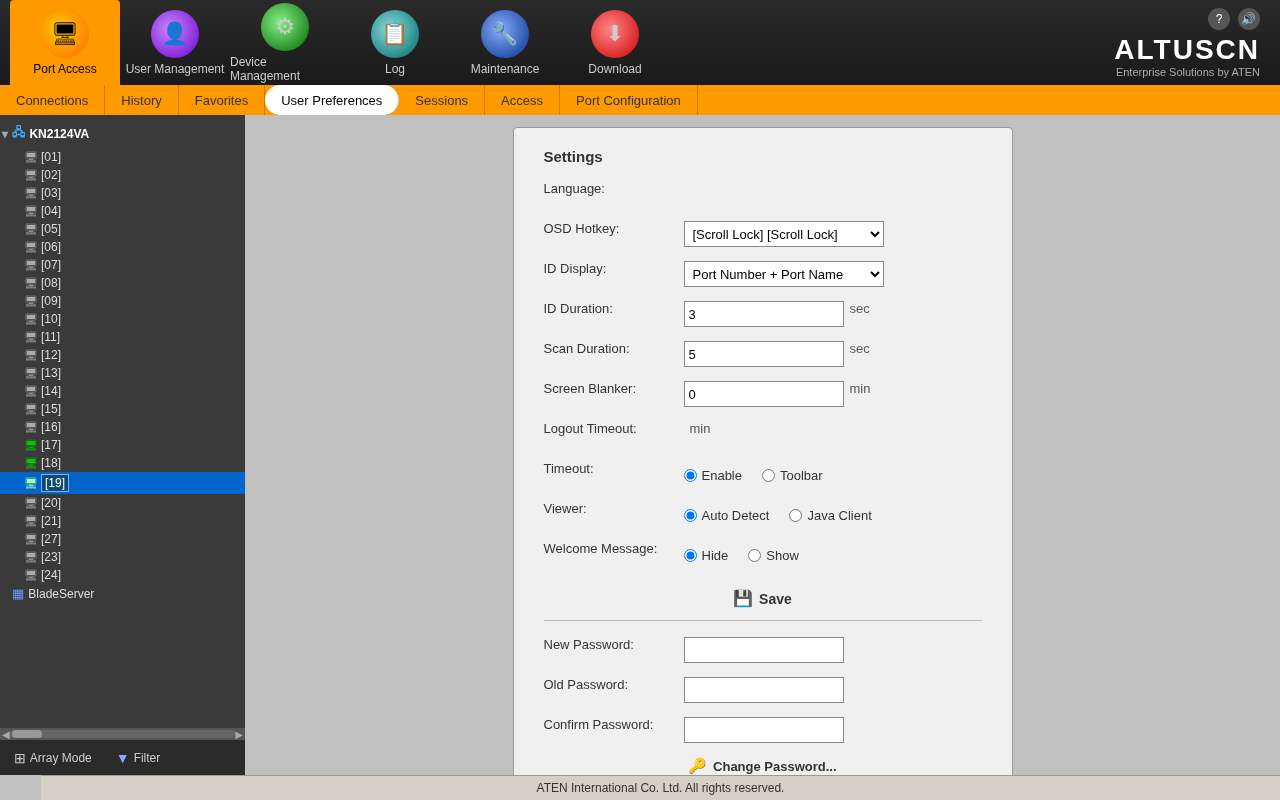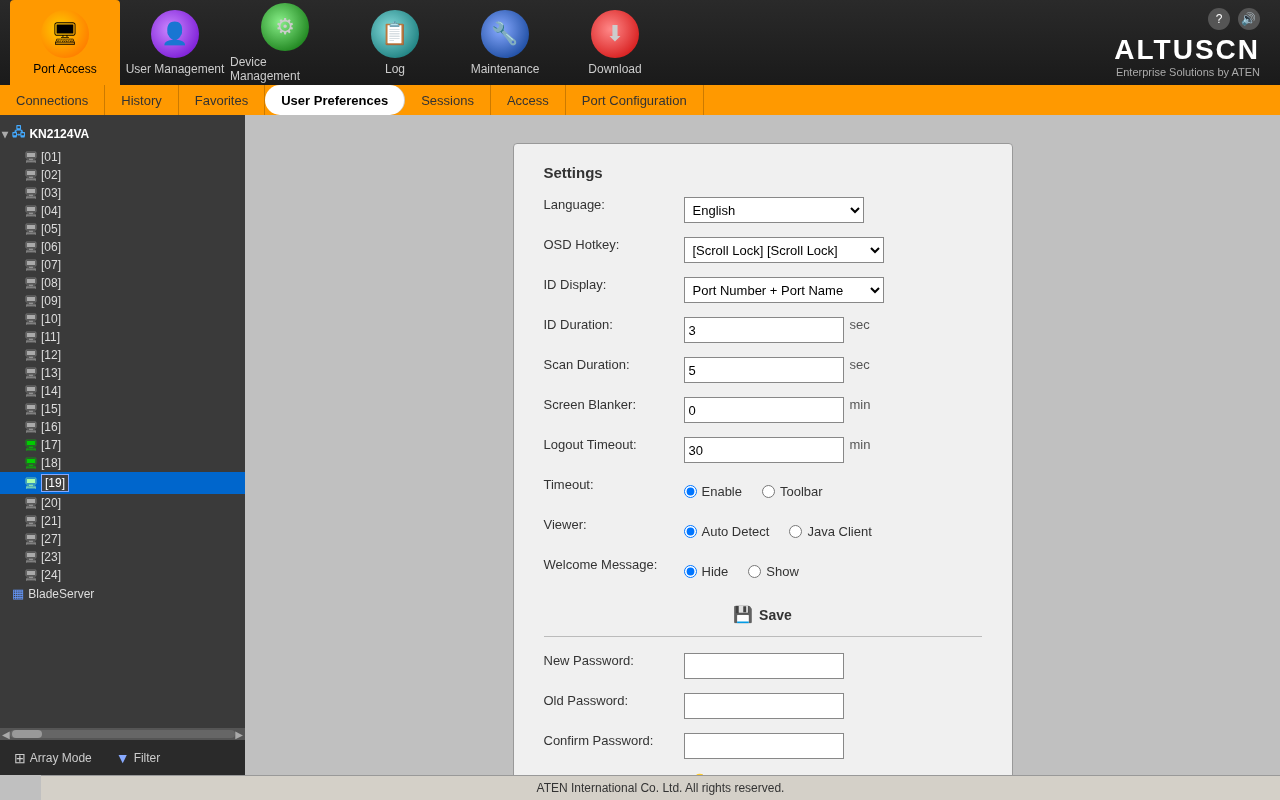--- a/index.html
+++ b/index.html
@@ -81,21 +81,21 @@
       display: flex;
       align-items: center;
       cursor: pointer;
       font-size: 13px;
       color: #333;
       border-right: 1px solid rgba(0,0,0,0.2);
       font-weight: normal;
     }
     .tab-item.active {
       background: #fff;
-      font-weight: bold;
+      font-weight: normal;
       color: #000;
       border-radius: 15px;
     }
 
     
     .main-layout {
       display: flex;
       height: calc(800px - 85px - 30px - 25px);
       background: #c0c0c0;
     }
@@ -171,21 +171,21 @@
       gap: 4px;
       cursor: pointer;
       padding: 3px 6px;
       border-radius: 3px;
     }
 
     
     .content-area {
       flex: 1;
       background: #c0c0c0;
-      padding: 28px;
+      padding: 12px;
       overflow: auto;
     }
     .settings-panel {
       background: #f0f0f0;
       border: 1px solid #999;
       border-radius: 4px;
       padding: 20px 30px;
       max-width: 500px;
       margin: 0 auto;
     }
@@ -441,21 +441,21 @@
       <div class="tree-node" style="padding-left:24px;">
         <span class="monitor-icon green-dot" style="color:#00cc00;">🖥</span>
         <span>[17]</span>
       </div>
       <div class="tree-node" style="padding-left:24px;">
         <span class="monitor-icon green-dot" style="color:#00cc00;">🖥</span>
         <span>[18]</span>
       </div>
       <div class="tree-node selected" style="padding-left:24px;">
         <span class="monitor-icon" style="color:#aaffaa;">🖥</span>
-        <span style="background:#404040;padding:1px 3px;border:1px solid #88aaff;">[19]</span>
+        <span style="background:#0c4a6e;padding:1px 3px;border:1px solid #88aaff;">[19]</span>
       </div>
       <div class="tree-node" style="padding-left:24px;">
         <span class="monitor-icon">🖥</span>
         <span>[20]</span>
       </div>
       <div class="tree-node" style="padding-left:24px;">
         <span class="monitor-icon">🖥</span>
         <span>[21]</span>
       </div>
       <div class="tree-node" style="padding-left:24px;">
@@ -497,28 +497,20 @@
     </div>
   </div>
 
   <div class="content-area">
     <div class="settings-panel">
 
       <div class="settings-title">Settings</div>
 
       <div class="form-row">
         <div class="form-label">Language:</div>
-        <select class="form-control-wide">
-          <option>English</option>
-          <option>Chinese</option>
-          <option>Japanese</option>
-          <option>German</option>
-          <option>French</option>
-          <option>Spanish</option>
-        </select>
       </div>
 
       <div class="form-row">
         <div class="form-label">OSD Hotkey:</div>
         <select class="form-control-wide" style="width:200px;">
           <option>[Scroll Lock] [Scroll Lock]</option>
           <option>[Ctrl] [Ctrl]</option>
           <option>[Alt] [Alt]</option>
         </select>
       </div>
@@ -545,21 +537,20 @@
       </div>
 
       <div class="form-row">
         <div class="form-label">Screen Blanker:</div>
         <input type="text" class="form-input-num" value="0" style="">
         <span class="unit-label">min</span>
       </div>
 
       <div class="form-row">
         <div class="form-label">Logout Timeout:</div>
-        <input type="text" class="form-input-num" value="30" style="">
         <span class="unit-label">min</span>
       </div>
 
       <div class="form-row">
         <div class="form-label">Timeout:</div>
         <div class="radio-group">
           <label class="radio-label">
             <input type="radio" name="toolbar" checked="" style="">
             <span>Enable</span>
           </label>

